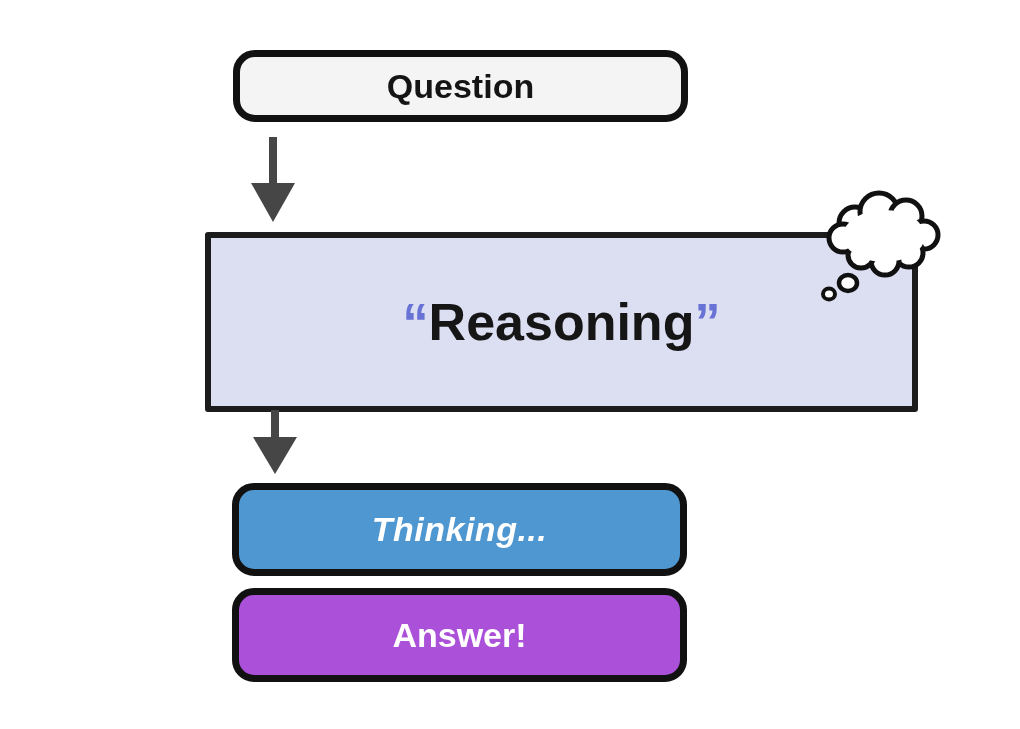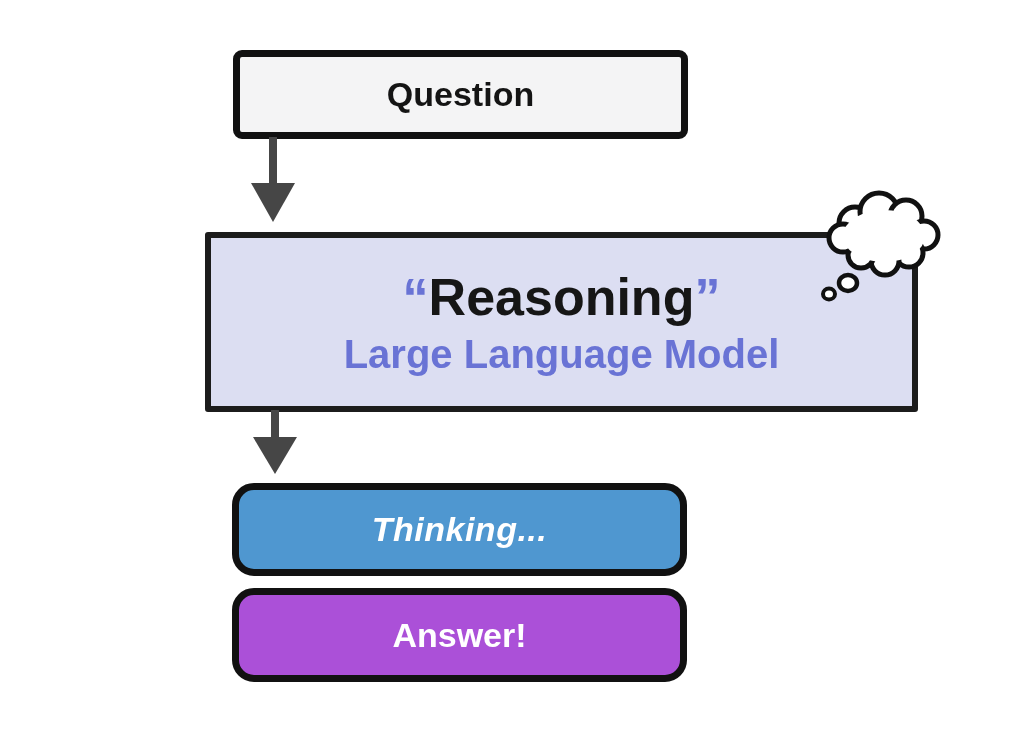--- a/index.html
+++ b/index.html
@@ -15,24 +15,23 @@
     position: absolute;
     box-sizing: border-box;
     display: flex;
     align-items: center;
     justify-content: center;
     border: 7px solid #111111;
     border-radius: 22px;
   }
   .question-box {
     left: 233px; top: 50px;
-    width: 455px; height: 89px;
+    width: 455px; height: 72px;
     font-size: 34px; font-weight: 600;
     color: #141414;
-    border-radius: 9px;
   }
   .llm-box {
     left: 205px; top: 232px;
     width: 713px; height: 180px;
     border-width: 6px;
     border-color: #1c1c1c;
     border-radius: 3px;
     flex-direction: column;
     gap: 2px;
   }
@@ -78,21 +77,20 @@
 
   <svg class="arrow arrow-1" width="50" height="85" viewBox="0 0 50 85">
     <rect x="19" y="0" width="8" height="52" style="fill: rgb(70, 70, 70);"></rect>
     <polygon points="1,46 45,46 23,85" style="fill: rgb(70, 70, 70);"></polygon>
   </svg>
 
   <div class="box llm-box" style="background-color: rgb(220, 222, 242);">
     <div class="llm-line1">
       <span class="quote" style="color: rgb(105, 115, 213);">“</span><span style="color: rgb(22, 22, 22);">Reasoning</span><span class="quote" style="color: rgb(105, 115, 213);">”</span>
     </div>
-    <div class="llm-line2" style="color: rgb(105, 115, 213);">Large Language Model</div>
   </div>
 
   <svg class="thought-bubble" width="155" height="125" viewBox="0 0 155 125">
     <g stroke="#111111" stroke-width="5" fill="#ffffff">
       <circle cx="50" cy="40" r="16"></circle>
       <circle cx="74" cy="29" r="19"></circle>
       <circle cx="101" cy="33" r="16"></circle>
       <circle cx="119" cy="52" r="14"></circle>
       <circle cx="104" cy="70" r="14"></circle>
       <circle cx="80" cy="78" r="14"></circle>

